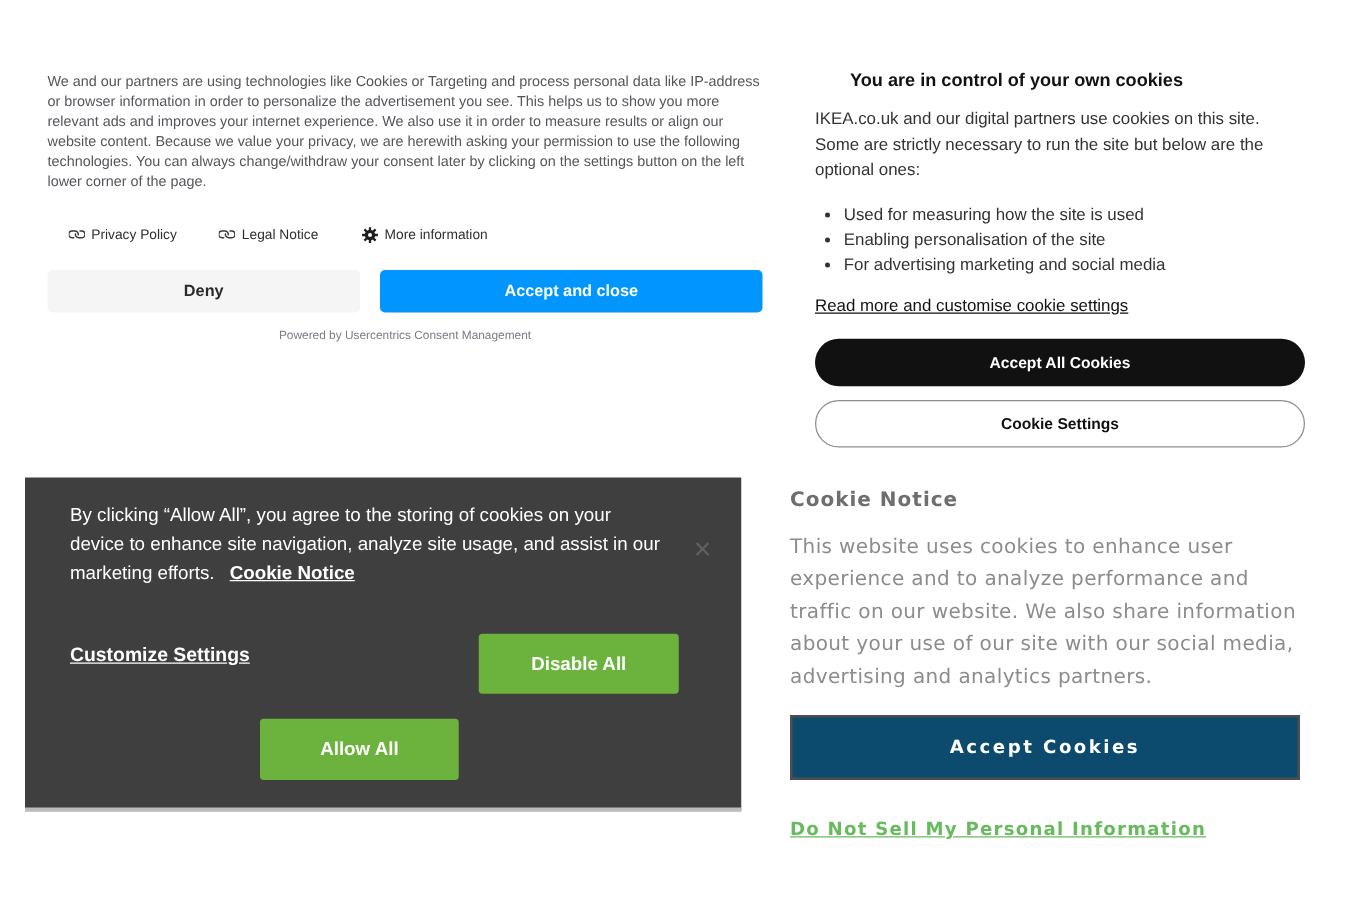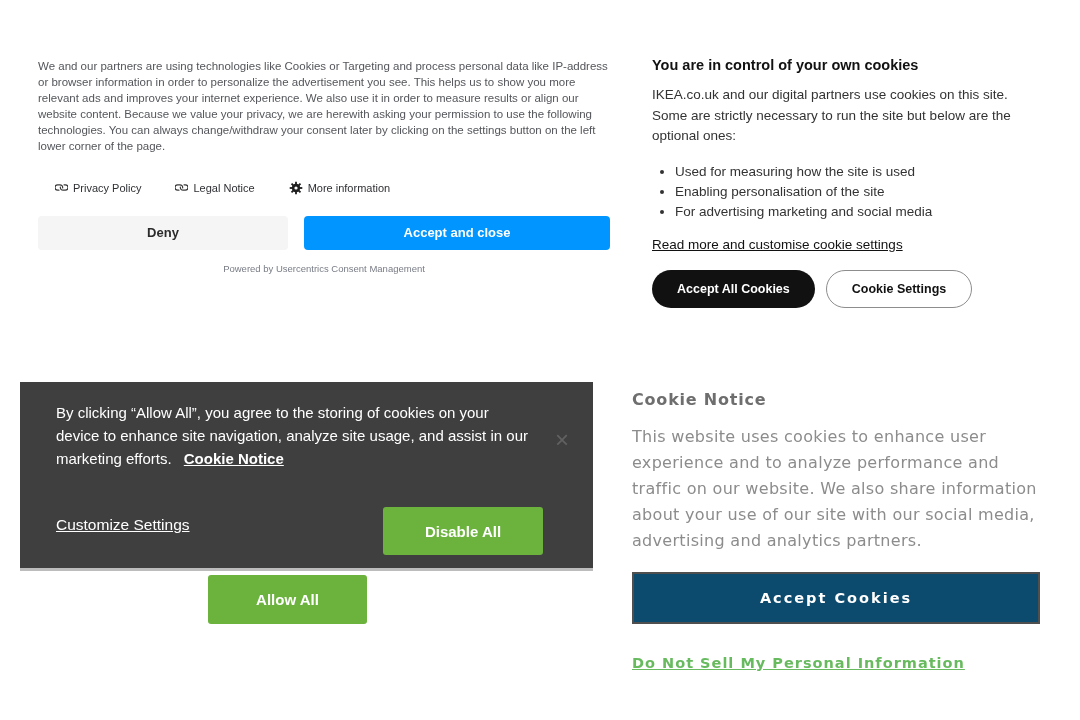--- a/index.html
+++ b/index.html
@@ -25,43 +25,43 @@
   .uc-link svg { display:block; }
   .uc-buttons { margin-top:21px; display:flex; gap:16px; height:34px; }
   .uc-btn-deny { flex:0 0 250px; background:#f5f5f6; border-radius:4px;
                  font-size:13px; font-weight:700; color:#2b2b2b; }
   .uc-btn-accept { flex:1; background:#0095ff; border-radius:4px;
                    font-size:13px; font-weight:700; color:#ffffff; }
   .uc-powered { margin-top:13px; text-align:center; font-size:9.5px; color:#787c85; }
 
   
   .ikea-panel { position:absolute; left:652px; top:57px; width:392px; }
-  .ikea-title { font-size:14.5px; font-weight:700; color:#121212; margin-bottom:12px; }
+  .ikea-title { font-size:14.5px; font-weight:700; color:#121212; margin-bottom:12px;margin-left:28px; }
   .ikea-body  { font-size:13.5px; color:#333333; line-height:1.52; }
   .ikea-list  { margin-top:15px; padding-left:23px; }
   .ikea-list li { font-size:13.5px; color:#333333; line-height:1.5; }
   .ikea-readmore { display:inline-block; margin-top:15px; font-size:13.5px;
                    color:#121212; text-decoration:underline; }
-  .ikea-buttons { margin-top:17px; display:flex; gap:11px; }
+  .ikea-buttons { margin-top:17px; display:flex; gap:11px;flex-direction:column; }
   .ikea-btn { height:38px; padding:0 25px; border-radius:20px;
               font-size:12.5px; font-weight:700; }
   .ikea-btn-accept { background:#111111; color:#ffffff; }
   .ikea-btn-settings { background:#ffffff; color:#111111; border:1px solid #8d8d8d; }
 
   
-  .ot-panel { position:absolute; left:20px; top:382px; width:573px; height:189px;
+  .ot-panel { position:absolute; left:20px; top:382px; width:573px; height:267px;
               background:#3f3f3f; border-bottom:3px solid #bcbcbc; }
   .ot-message { position:absolute; left:36px; top:20px; width:478px;
                 font-size:15px; color:#ffffff; line-height:1.52; }
   .ot-notice-link { color:#ffffff; font-weight:700; text-decoration:underline;
                     margin-left:8px; }
   .ot-close { position:absolute; right:24px; top:46px; color:#616161;
               font-size:24px; line-height:1; background:none; }
   .ot-customize { position:absolute; left:36px; top:134px; font-size:15.5px;
-                  font-weight:400; color:#ffffff; text-decoration:underline; }
+                  font-weight:700; color:#ffffff; text-decoration:underline; }
   .ot-btn { position:absolute; background:#6cb33e; color:#ffffff; font-size:15px;
             font-weight:700; border-radius:3px; }
   .ot-btn-disable { left:363px; top:125px; width:160px; height:48px; }
   .ot-btn-allow   { left:188px; top:193px; width:159px; height:49px; }
 
   
   .cn-panel { position:absolute; left:632px; top:390px; width:408px;
               font-family:"DejaVu Sans", sans-serif; }
   .cn-title { font-size:16px; font-weight:700; color:#6e6e6e; letter-spacing:0.8px; }
   .cn-body  { margin-top:15px; font-size:16px; color:#8c8c8c; line-height:1.63;

